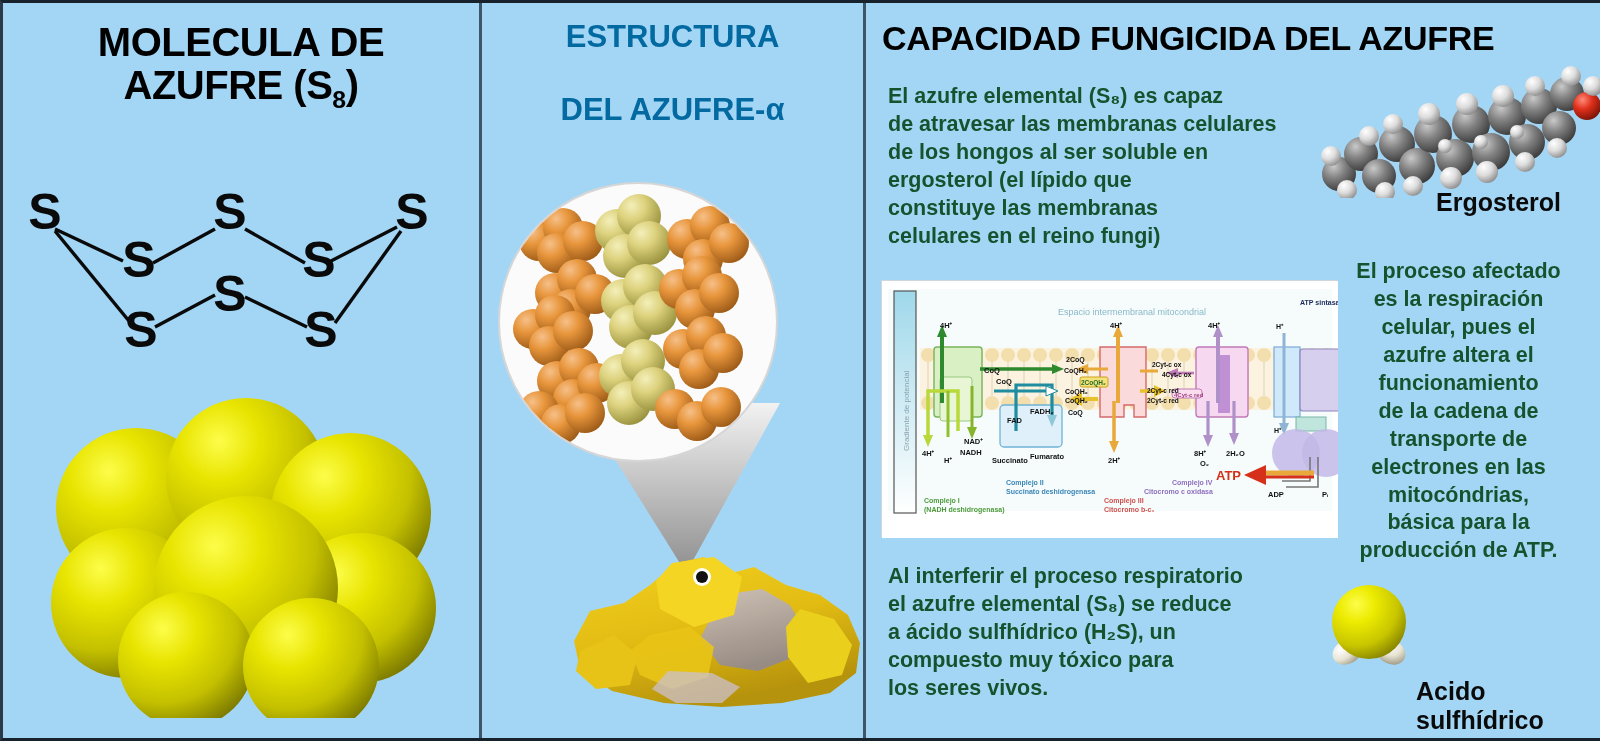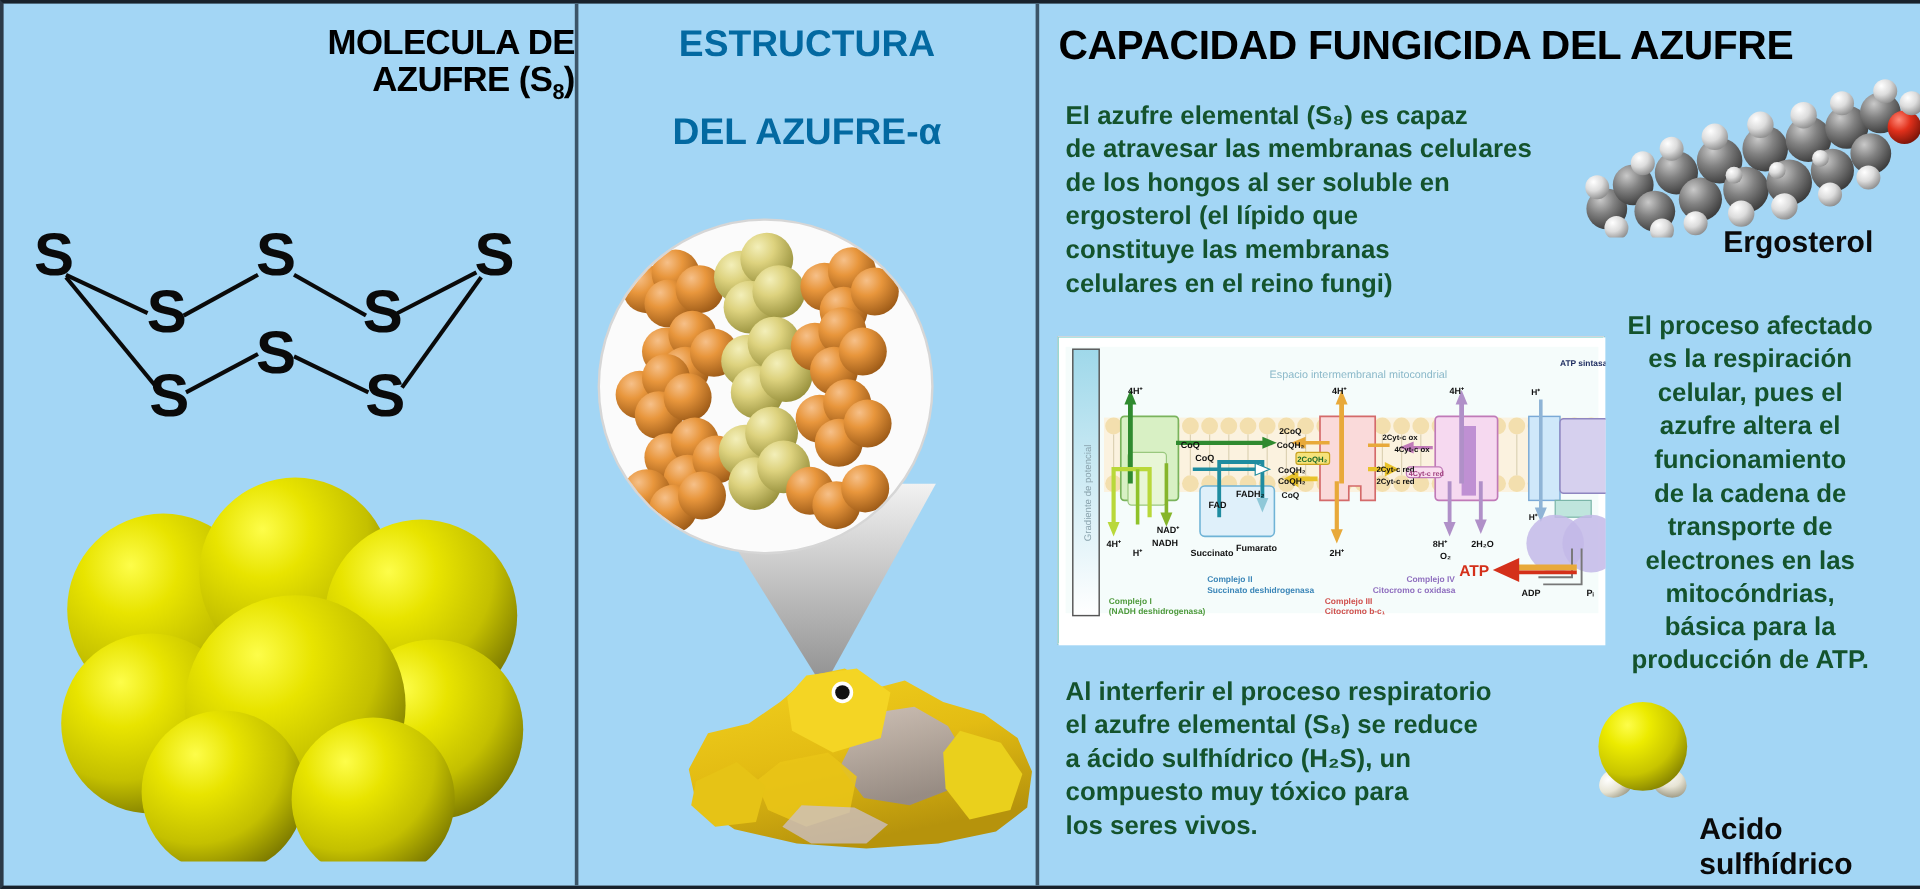--- a/index.html
+++ b/index.html
@@ -28,22 +28,22 @@
   #div2 { left:860px; }
 
   .panel { position:absolute; top:0; bottom:0; }
   #panel-molecule { left:0; width:476px; }
   #panel-crystal  { left:479px; width:381px; }
   #panel-fungicide{ left:863px; width:737px; }
 
   
   .title-1 {
     position:absolute; left:0; width:476px; top:18px;
-    text-align:right;
-    font-size:29px; font-weight:bold; color:#000;
+    text-align:center;
+    font-size:40px; font-weight:bold; color:#000;
     line-height:1.07; letter-spacing:-0.5px;
   }
   .sub { font-size:0.62em; vertical-align:-0.38em; }
 
   #s8-ring { position:absolute; left:16px; top:178px; width:444px; height:180px; }
   #s8-ring text {
     font-family:"Liberation Sans", sans-serif;
     font-size:50px; font-weight:bold; fill:#0a0a0a;
     text-anchor:middle;
   }

